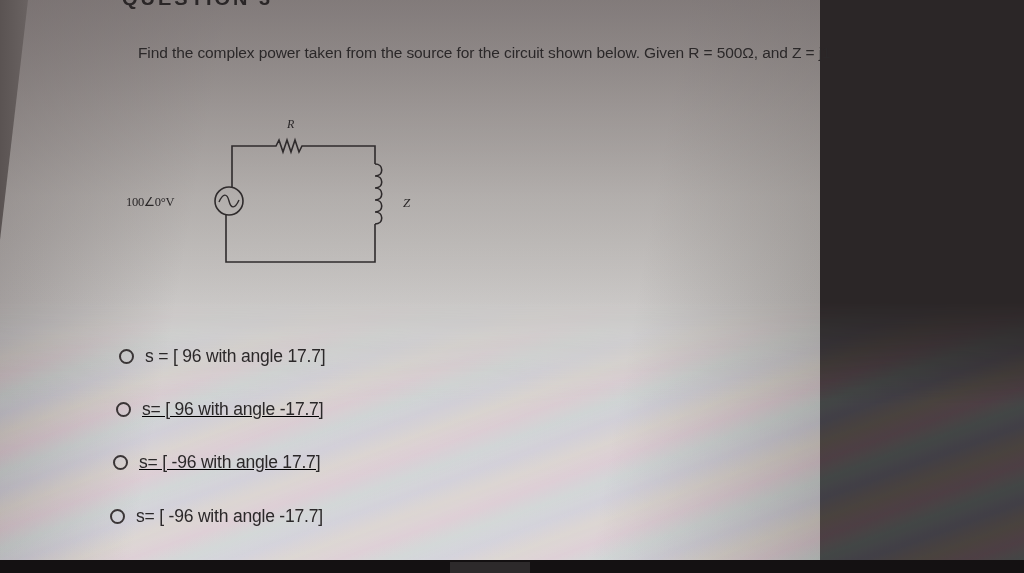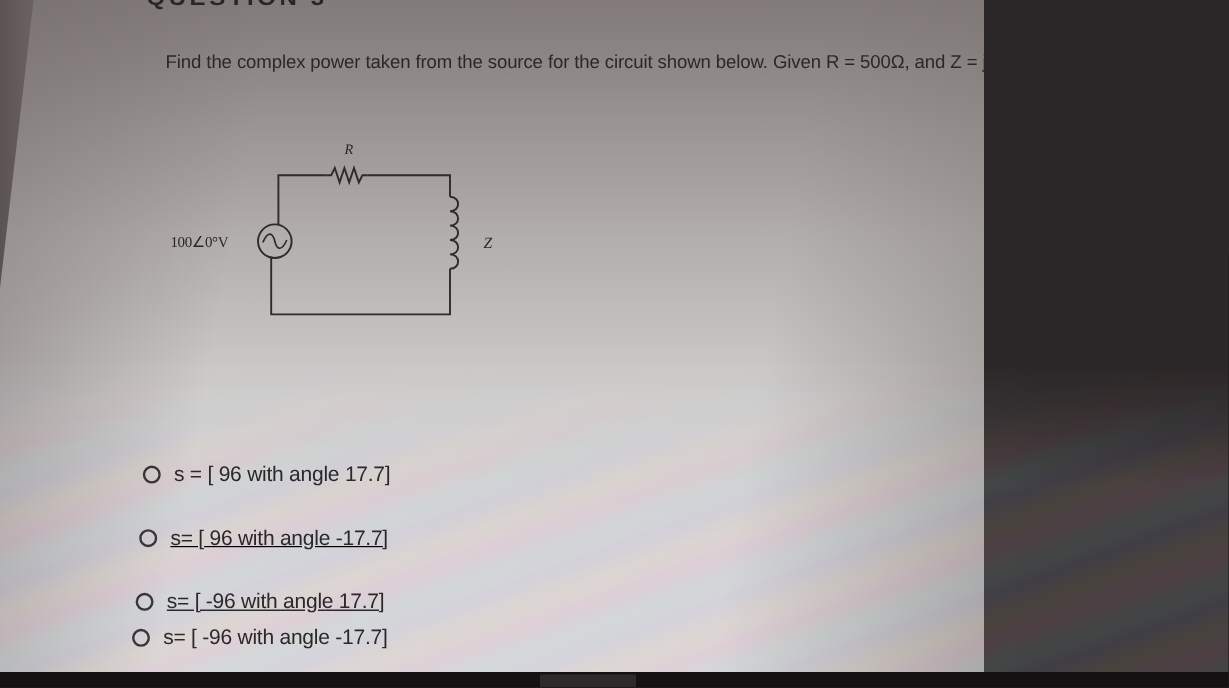--- a/index.html
+++ b/index.html
@@ -85,52 +85,51 @@
       width: 300px; height: 160px;
     }
     .circuit svg { width: 300px; height: 160px; display: block; }
     .circuit .lbl {
       position: absolute;
       font-family: "Liberation Serif", serif;
       color: #2a2728;
     }
     .lbl-r { left: 163px; top: 5px; font-style: italic; font-size: 12px; }
     .lbl-z { left: 279px; top: 83px; font-style: italic; font-size: 13px; }
-    .lbl-v { left: 18px; top: 82px; font-size: 12.5px; letter-spacing: -0.3px; text-align: center; }
+    .lbl-v { left: 2px; top: 82px; font-size: 12.5px; letter-spacing: -0.3px; text-align: center; }
 
     .options {
       position: absolute;
       left: 0; top: 0;
     }
     .option {
       position: absolute;
       display: flex;
       align-items: center;
       cursor: pointer;
-      margin-top: 39px;
     }
     .radio {
       width: 15px; height: 15px;
       border: 2px solid #3a3536;
       border-radius: 50%;
       box-sizing: border-box;
       margin-right: 11px;
       background: transparent;
     }
     .option-label {
       font-family: "Liberation Sans", sans-serif;
       font-size: 17.5px;
       color: #2b2829;
       white-space: nowrap;
       letter-spacing: -0.2px;
     }
     .opt-0 { left: 119px; top: 346px; }
     .opt-1 { left: 116px; top: 399px; text-decoration: underline; }
     .opt-2 { left: 113px; top: 452px; text-decoration: underline; }
-    .opt-3 { left: 110px; top: 482px; }
+    .opt-3 { left: 110px; top: 506px; }
   </style>
 </head>
 <body>
 
 <div class="frame">
   <div class="screen">
     <div class="rainbow"></div>
 
     <div class="section-heading">QUESTION 3</div>
 

